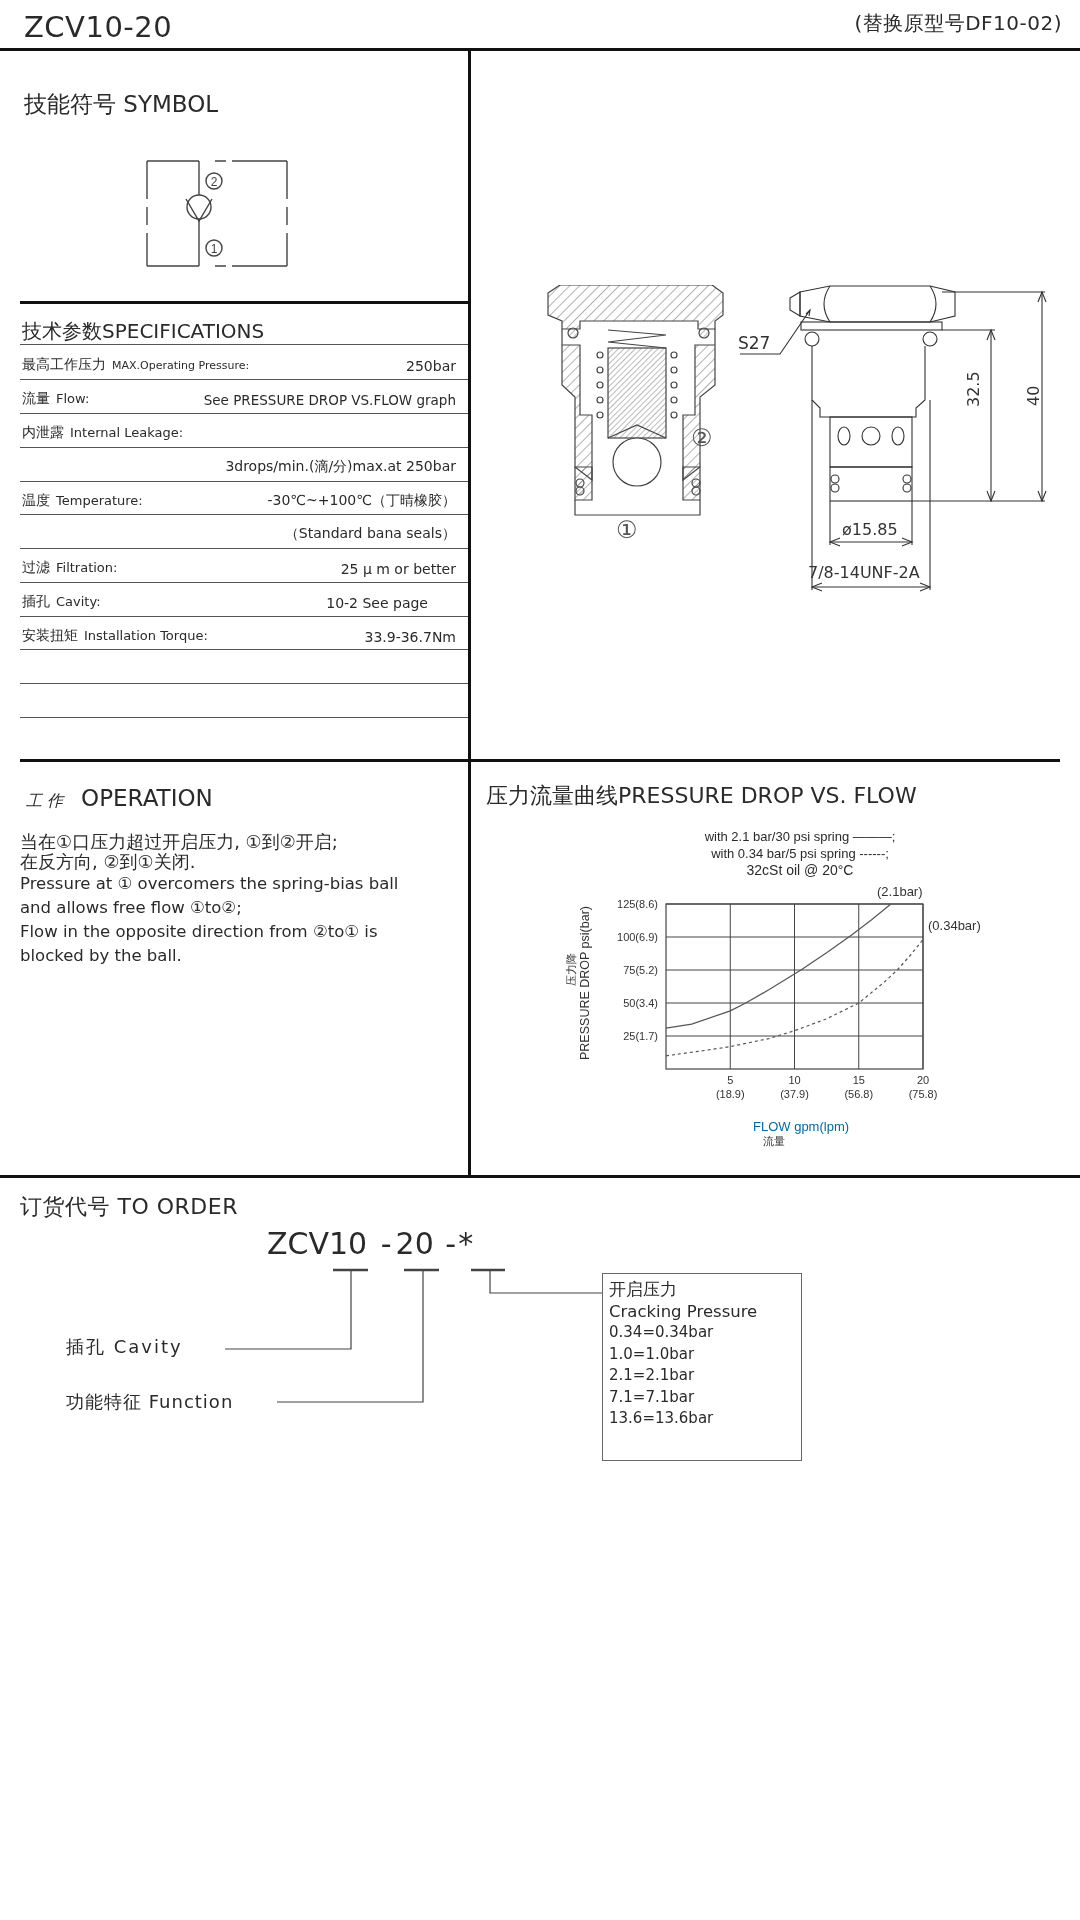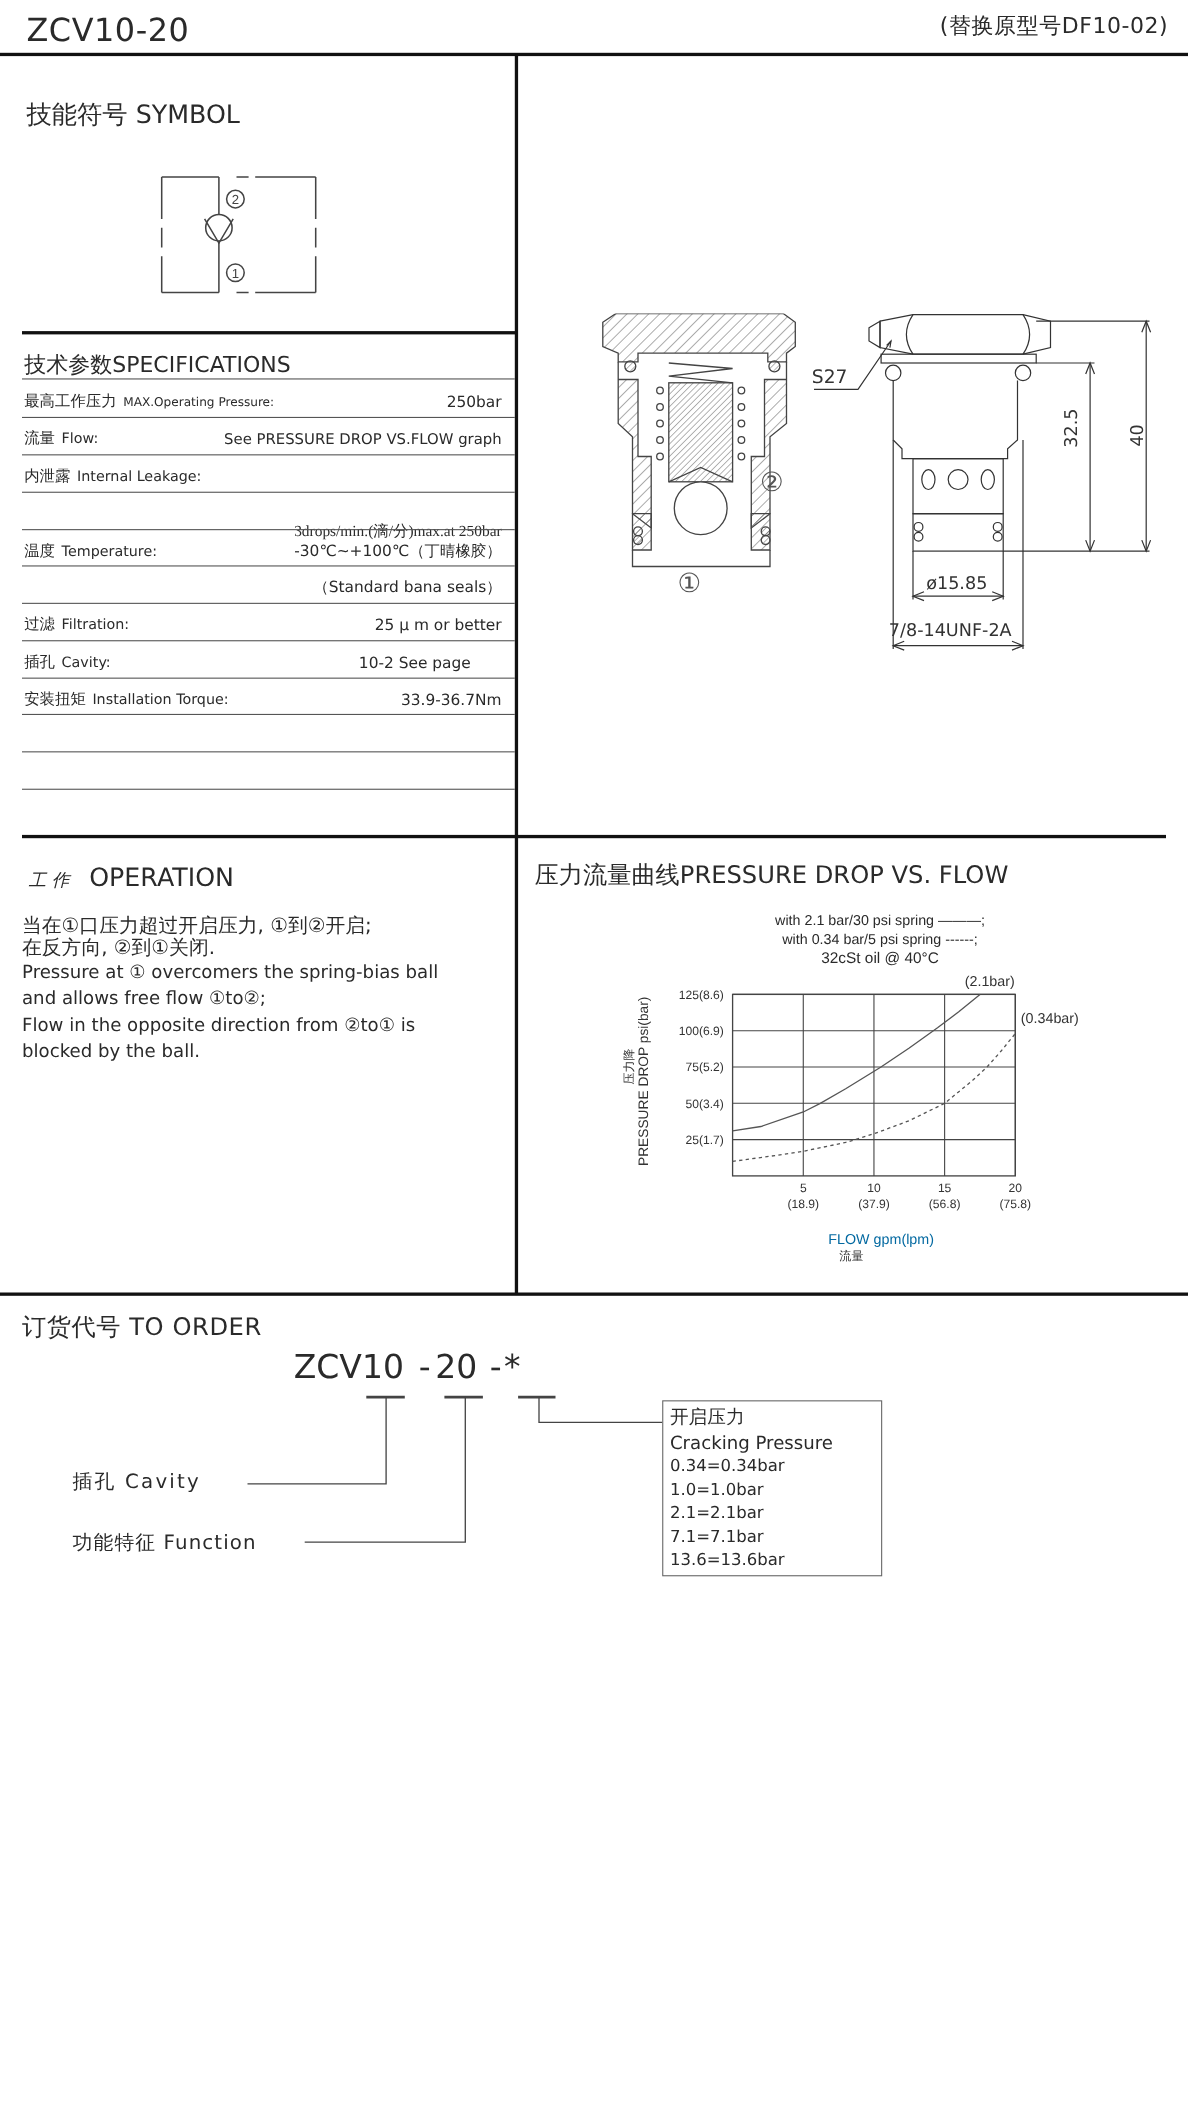--- a/index.html
+++ b/index.html
@@ -12,21 +12,21 @@
   .title-right{right:18px;top:10px;font-size:20px;letter-spacing:0.5px;}
   .sec-title{font-size:22px;white-space:nowrap;}
   .spec-row{position:absolute;left:20px;width:436px;height:33px;font-size:14px;}
   .spec-row .lbl{position:absolute;left:2px;bottom:5px;white-space:nowrap;}
   .spec-row .lbl .en{font-size:13px;margin-left:6px;}
   .spec-row .lbl .en.small{font-size:11px;}
   .spec-row .val{position:absolute;right:0;bottom:5px;white-space:nowrap;font-size:14px;}
   .op-text{font-size:16.5px;line-height:24px;}
   .chart-legend{font-family:"Liberation Sans",sans-serif;font-size:13px;text-align:center;line-height:17px;}
   .tick{font-family:"Liberation Sans",sans-serif;font-size:11px;color:#333;position:absolute;}
-  .order-box{position:absolute;left:602px;top:1273px;width:200px;height:160px;border:1.5px solid #666;box-sizing:border-box;padding:5px 6px;font-size:15px;line-height:21.5px;}
+  .order-box{position:absolute;left:602px;top:1273px;width:200px;height:188px;border:1.5px solid #666;box-sizing:border-box;padding:5px 6px;font-size:15px;line-height:21.5px;}
 </style>
 </head>
 <body>
 
 <div class="abs title-left">ZCV10-20</div>
 <div class="abs title-right">(替换原型号DF10-02)</div>
 <div class="hline" style="left:0;top:48px;width:1080px;height:3px;"></div>
 
 <div class="vline" style="left:468px;top:50px;width:3px;height:1127px;"></div>
 <div class="hline" style="left:20px;top:301px;width:450px;height:2.5px;"></div>
@@ -64,21 +64,21 @@
   <div class="val" style="font-size:13.5px;">See PRESSURE DROP VS.FLOW graph</div>
 </div>
 <div class="thin" style="left:20px;top:413px;width:448px;"></div>
 
 <div class="spec-row" style="top:414px;">
   <div class="lbl"><span>内泄露</span><span class="en">Internal Leakage:</span></div>
   <div class="val"></div>
 </div>
 <div class="thin" style="left:20px;top:447px;width:448px;"></div>
 
-<div class="spec-row" style="top:464px;font-family:Liberation Serif, serif;">
+<div class="spec-row" style="top:448px;">
   <div class="lbl"><span></span></div>
   <div class="val">3drops/min.(滴/分)max.at 250bar</div>
 </div>
 <div class="thin" style="left:20px;top:481px;width:448px;"></div>
 
 <div class="spec-row" style="top:482px;">
   <div class="lbl"><span>温度</span><span class="en">Temperature:</span></div>
   <div class="val">-30℃~+100℃（丁晴橡胶）</div>
 </div>
 <div class="thin" style="left:20px;top:514px;width:448px;"></div>
@@ -203,21 +203,21 @@
   <div>Pressure at ① overcomers the spring-bias ball</div>
   <div> and allows free flow ①to②;</div>
   <div>Flow  in  the  opposite direction from ②to①  is</div>
   <div>blocked  by  the  ball.</div>
 </div>
 
 <div class="abs sec-title" style="left:486px;top:781px;font-size:22px;">压力流量曲线PRESSURE  DROP  VS.  FLOW</div>
 <div class="abs chart-legend" style="left:680px;top:828px;width:240px;">
   <div>with 2.1 bar/30 psi spring ———;</div>
   <div>with 0.34 bar/5 psi spring ------;</div>
-  <div style="font-size:14px;">32cSt oil @ 40°C</div>
+  <div style="font-size:14px;">32cSt oil @ 20°C</div>
 </div>
 
 <svg class="abs" id="chart-svg" style="left:0;top:0;" width="1080" height="1200">
     <rect x="666" y="904" width="257" height="165" fill="none" stroke="#444" stroke-width="1.2"></rect>
     <line x1="666" x2="923" y1="1036" y2="1036" stroke="#444" stroke-width="1"></line>
     <text x="658" y="1040" text-anchor="end" font-size="11" fill="#333" font-family="Liberation Sans, sans-serif">25(1.7)</text>
     <line x1="666" x2="923" y1="1003" y2="1003" stroke="#444" stroke-width="1"></line>
     <text x="658" y="1007" text-anchor="end" font-size="11" fill="#333" font-family="Liberation Sans, sans-serif">50(3.4)</text>
     <line x1="666" x2="923" y1="970" y2="970" stroke="#444" stroke-width="1"></line>
     <text x="658" y="974" text-anchor="end" font-size="11" fill="#333" font-family="Liberation Sans, sans-serif">75(5.2)</text>

